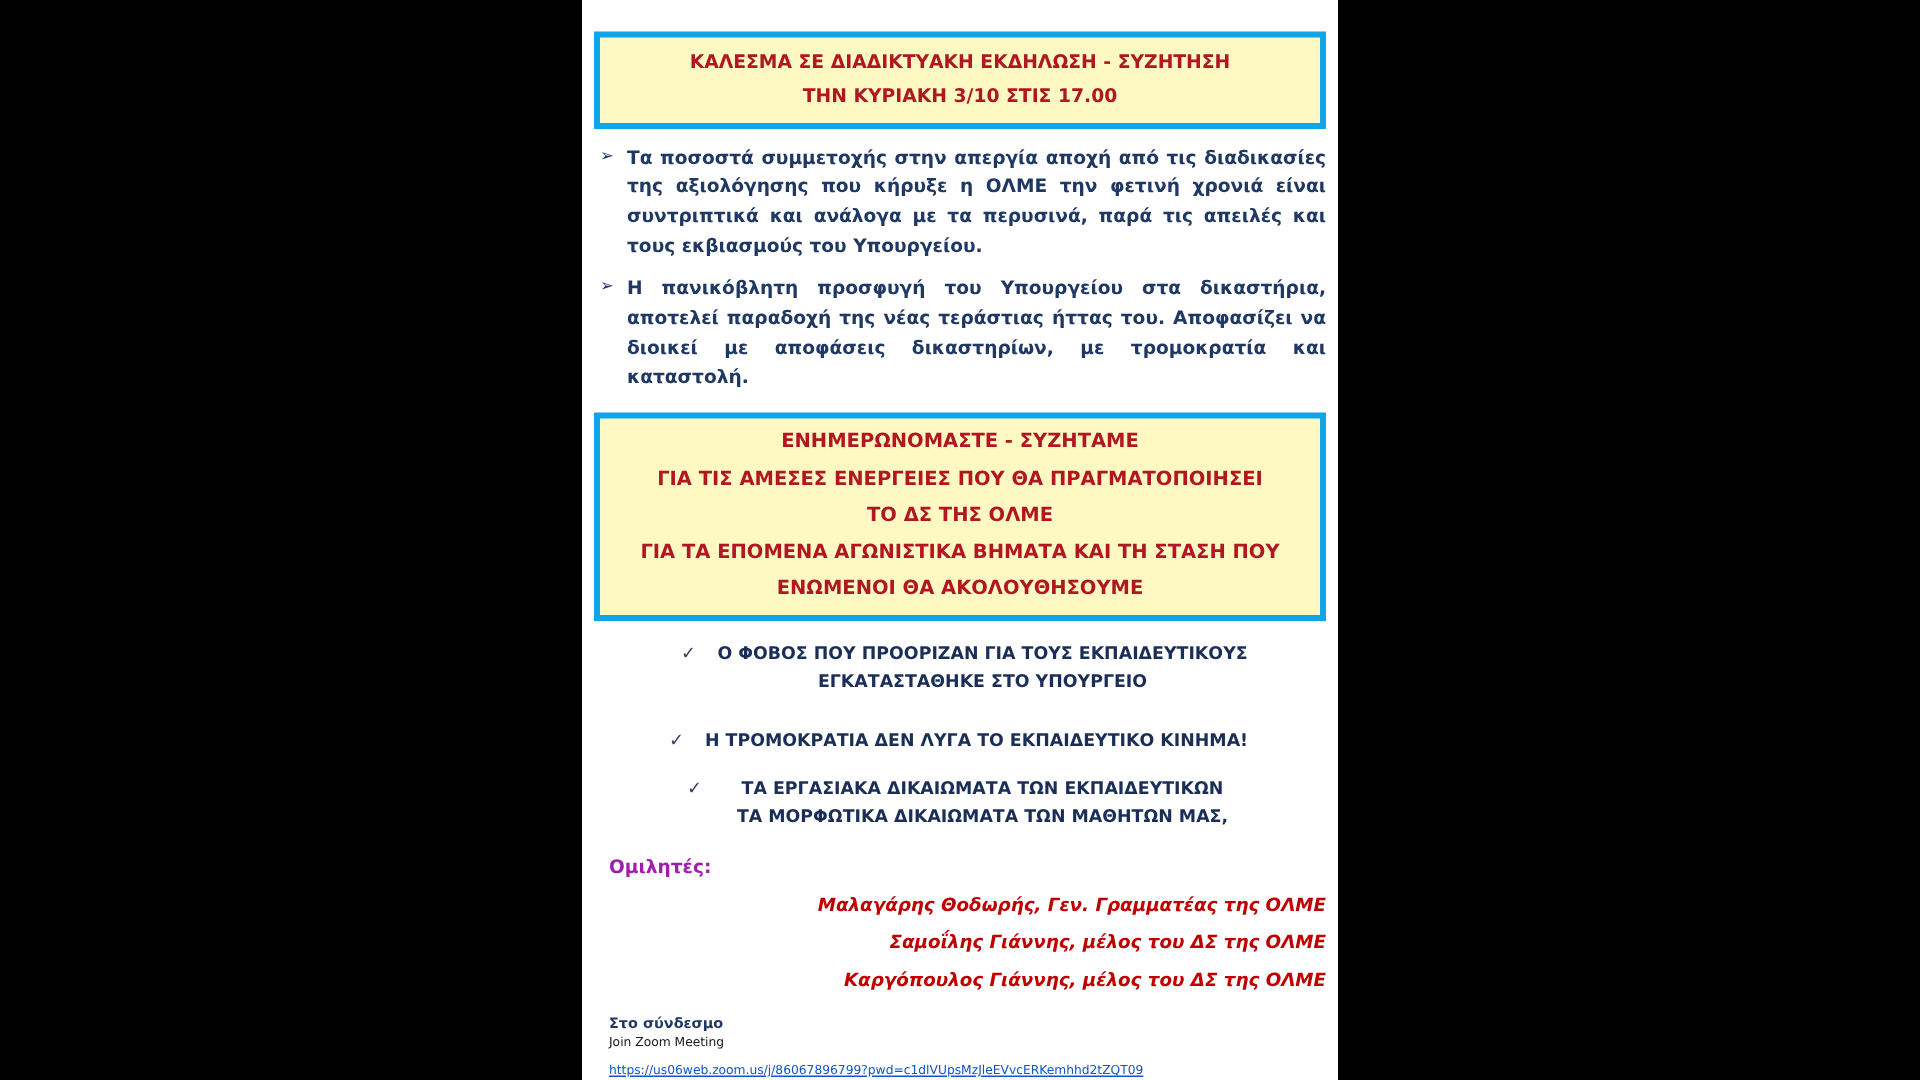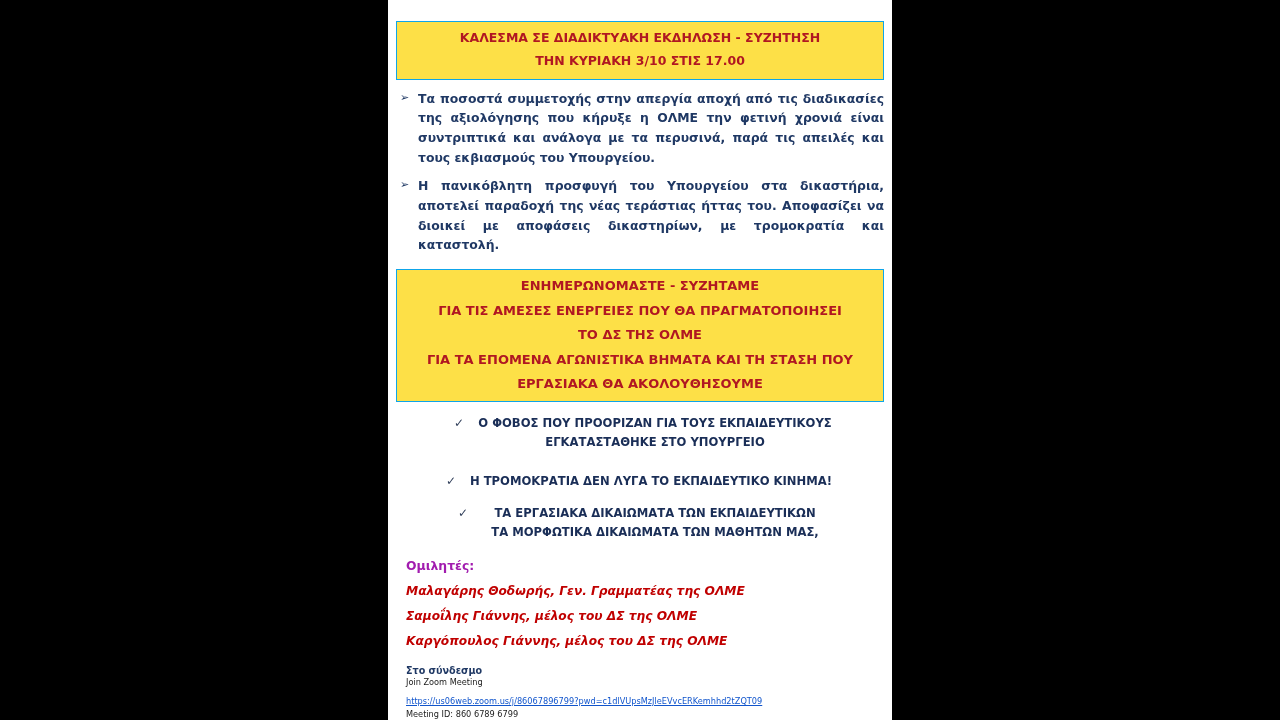--- a/index.html
+++ b/index.html
@@ -28,22 +28,22 @@
     top: 0;
     width: 504px;
     height: 720px;
     background: #ffffff;
     box-sizing: border-box;
     padding: 0 8px;
   }
 
   
   .callout-box {
-    border: 1px solid #0ea5e9;
-    background: #fde047;
+    border: 4px solid #0ea5e9;
+    background: #fef9c3;
     box-sizing: border-box;
     text-align: center;
     color: #b01722;
     font-weight: bold;
     font-size: 12.5px;
     line-height: 1.82;
     padding: 5px 6px 6px 6px;
   }
   #header-box {
     margin-top: 21px;
@@ -127,20 +127,21 @@
     font-size: 12.4px;
     padding-left: 10px;
   }
   .speaker-row {
     margin-top: 11px;
     padding-left: 10px;
     font-size: 12.2px;
     font-style: italic;
     font-weight: bold;
     color: #c00000;
+    text-align: right;
   }
 
   
   #link-section {
     margin-top: 17px;
     padding-left: 10px;
   }
   #link-heading {
     color: #1f3864;
     font-weight: bold;
@@ -180,21 +181,21 @@
         <span class="bullet-marker">➢</span>
         <span class="bullet-text">Η πανικόβλητη προσφυγή του Υπουργείου στα δικαστήρια, αποτελεί παραδοχή της νέας τεράστιας ήττας του. Αποφασίζει να διοικεί με αποφάσεις δικαστηρίων, με τρομοκρατία και καταστολή.</span>
       </li>
     </ul>
 
     <div id="announce-box" class="callout-box">
       <span class="callout-line">ΕΝΗΜΕΡΩΝΟΜΑΣΤΕ - ΣΥΖΗΤΑΜΕ</span>
       <span class="callout-line">ΓΙΑ ΤΙΣ ΑΜΕΣΕΣ ΕΝΕΡΓΕΙΕΣ ΠΟΥ ΘΑ ΠΡΑΓΜΑΤΟΠΟΙΗΣΕΙ</span>
       <span class="callout-line">ΤΟ ΔΣ ΤΗΣ ΟΛΜΕ</span>
       <span class="callout-line">ΓΙΑ ΤΑ ΕΠΟΜΕΝΑ ΑΓΩΝΙΣΤΙΚΑ ΒΗΜΑΤΑ ΚΑΙ ΤΗ ΣΤΑΣΗ ΠΟΥ</span>
-      <span class="callout-line">ΕΡΓΑΣΙΑΚΑ ΘΑ ΑΚΟΛΟΥΘΗΣΟΥΜΕ</span>
+      <span class="callout-line">ΕΝΩΜΕΝΟΙ ΘΑ ΑΚΟΛΟΥΘΗΣΟΥΜΕ</span>
     </div>
 
     <ul id="check-list">
       <li class="check-item item-0">
         <span class="check-marker">✓</span>
         <span class="check-text">
           <span class="check-line">Ο ΦΟΒΟΣ ΠΟΥ ΠΡΟΟΡΙΖΑΝ ΓΙΑ ΤΟΥΣ ΕΚΠΑΙΔΕΥΤΙΚΟΥΣ</span>
           <span class="check-line">ΕΓΚΑΤΑΣΤΑΘΗΚΕ ΣΤΟ ΥΠΟΥΡΓΕΙΟ</span>
         </span>
       </li>

